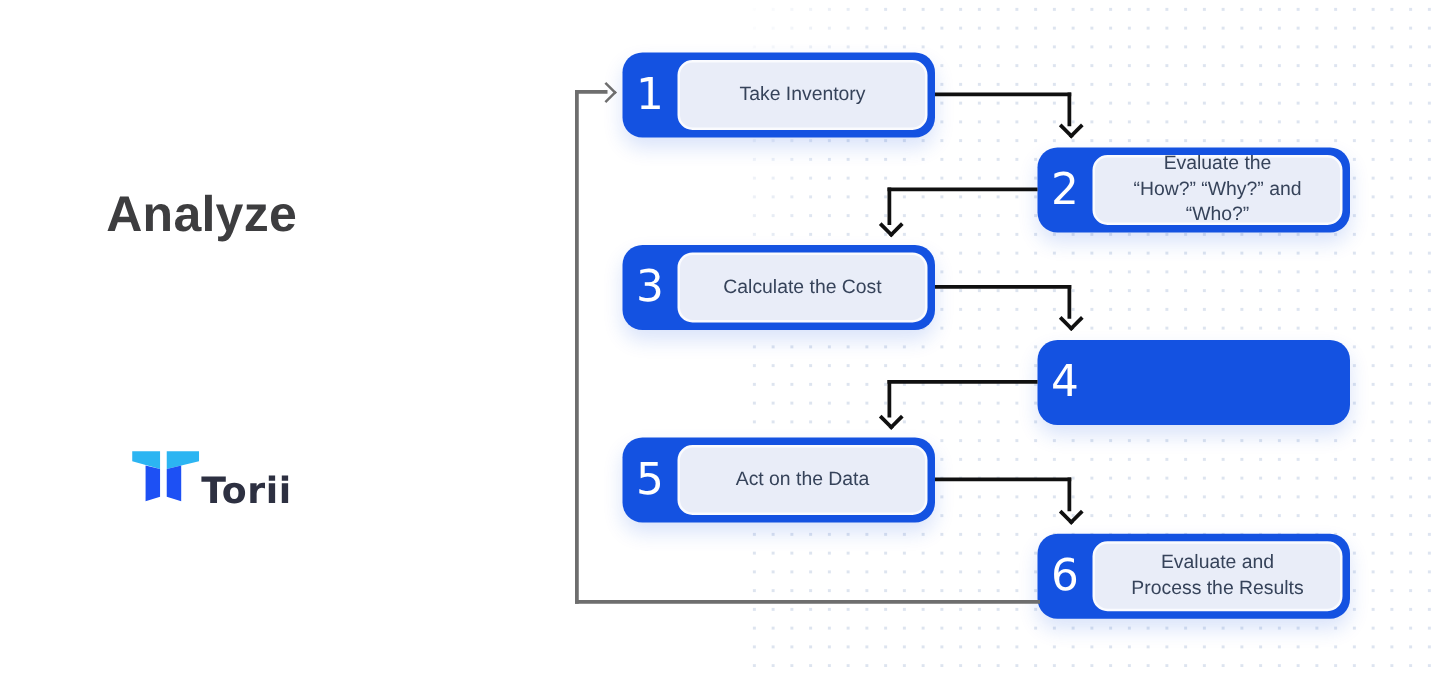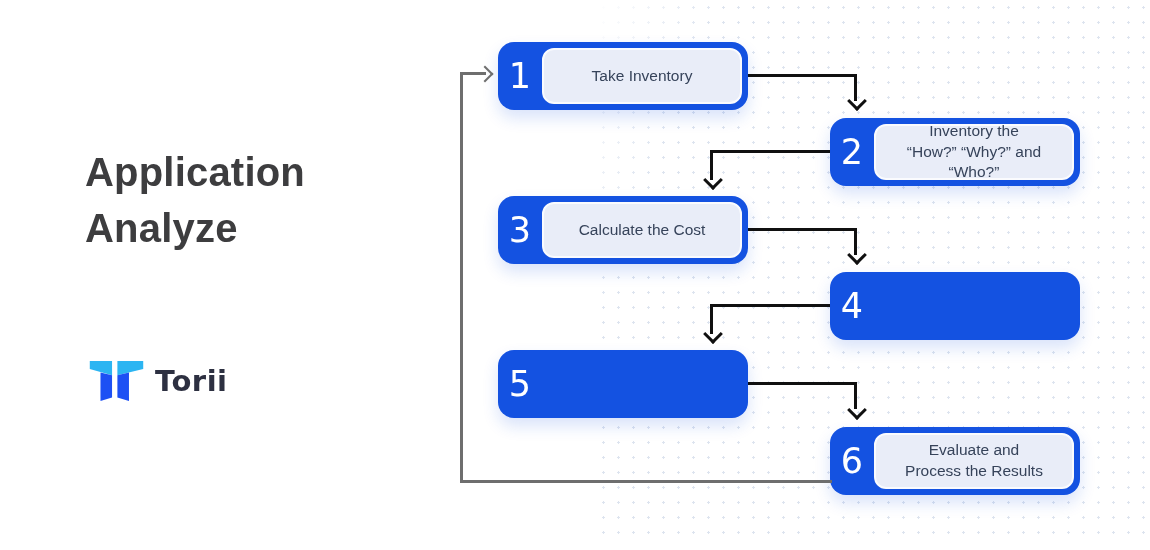--- a/index.html
+++ b/index.html
@@ -34,24 +34,23 @@
     font-size: 40px;
     font-weight: 700;
     line-height: 56px;
     color: #3d3d3f;
     letter-spacing: 0.2px;
   }
 
   
   .brand {
     position: absolute;
-    left: 88px; top: 352px;
+    left: 104px; top: 352px;
     display: flex;
-    align-items: center;
-    gap: 10px;
+    align-items: flex-end;
   }
   .brand svg { display: block; }
   .brand-text {
     font-family: "DejaVu Sans", sans-serif;
     font-size: 29px;
     font-weight: 700;
     color: #2d3041;
     letter-spacing: 0.5px;
   }
 
@@ -118,51 +117,51 @@
   }
 </style>
 </head>
 <body>
 
 <div class="canvas">
 
   <div class="dots"></div>
 
   <div class="title">
-    <div>Application</div>
     <div>Analyze</div>
   </div>
 
   <div class="brand">
     <svg width="57" height="57" viewBox="0 0 64 58">
       <path d="M2,7 L27,7 L27,23 L2,16 Z" fill="#2cb5f2"></path>
       <path d="M14,20 L27,23 L27,48 L14,52 Z" fill="#1d50f4"></path>
       <path d="M33,7 L62,7 L62,16 L33,23 Z" fill="#2cb5f2"></path>
       <path d="M33,23 L46,20 L46,52 L33,48 Z" fill="#1d50f4"></path>
     </svg>
     <span class="brand-text">Torii</span>
   </div>
 
   <div class="step pos1">
     <span class="num">1</span>
     <div class="label">Take Inventory</div>
   </div>
   <div class="step pos2">
     <span class="num">2</span>
-    <div class="label">Inventory the “How?” “Why?” and “Who?”</div>
+    <div class="label">Evaluate the “How?” “Why?” and “Who?”</div>
   </div>
   <div class="step pos3">
     <span class="num">3</span>
     <div class="label">Calculate the Cost</div>
   </div>
   <div class="step pos4">
     <span class="num">4</span>
   </div>
   <div class="step pos5">
     <span class="num">5</span>
+    <div class="label">Act on the Data</div>
   </div>
   <div class="step pos6">
     <span class="num">6</span>
     <div class="label">Evaluate and Process the Results</div>
   </div>
 
   <div class="ln h" style="left:748px; top:74px; width:109px;"></div>
   <div class="ln v" style="left:854px; top:74px; height:27px;"></div>
   <div class="chev chev-down" style="left:850px; top:94px;"></div>
 

